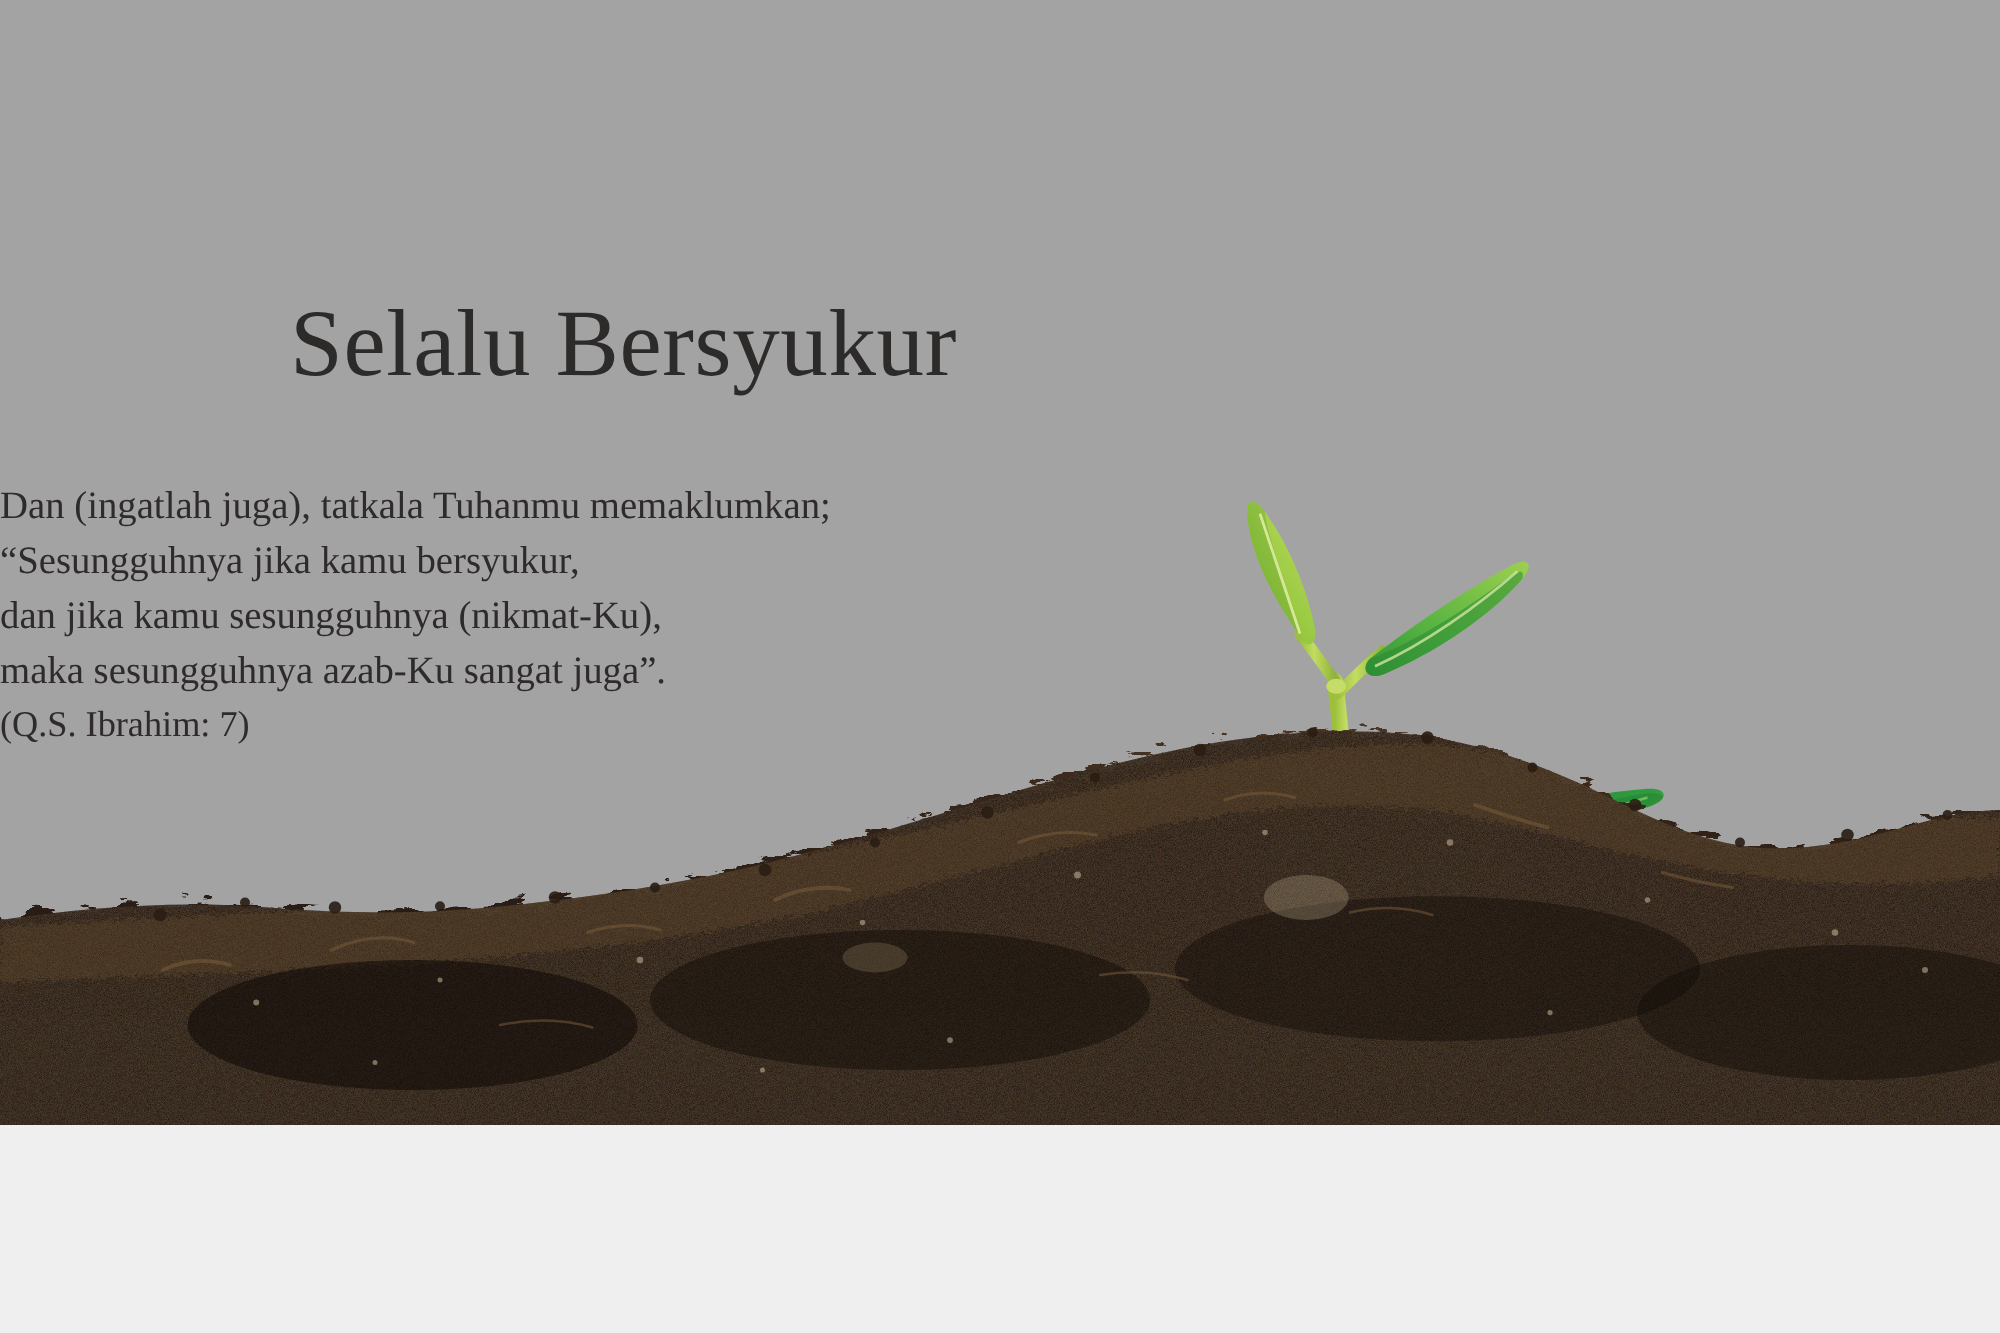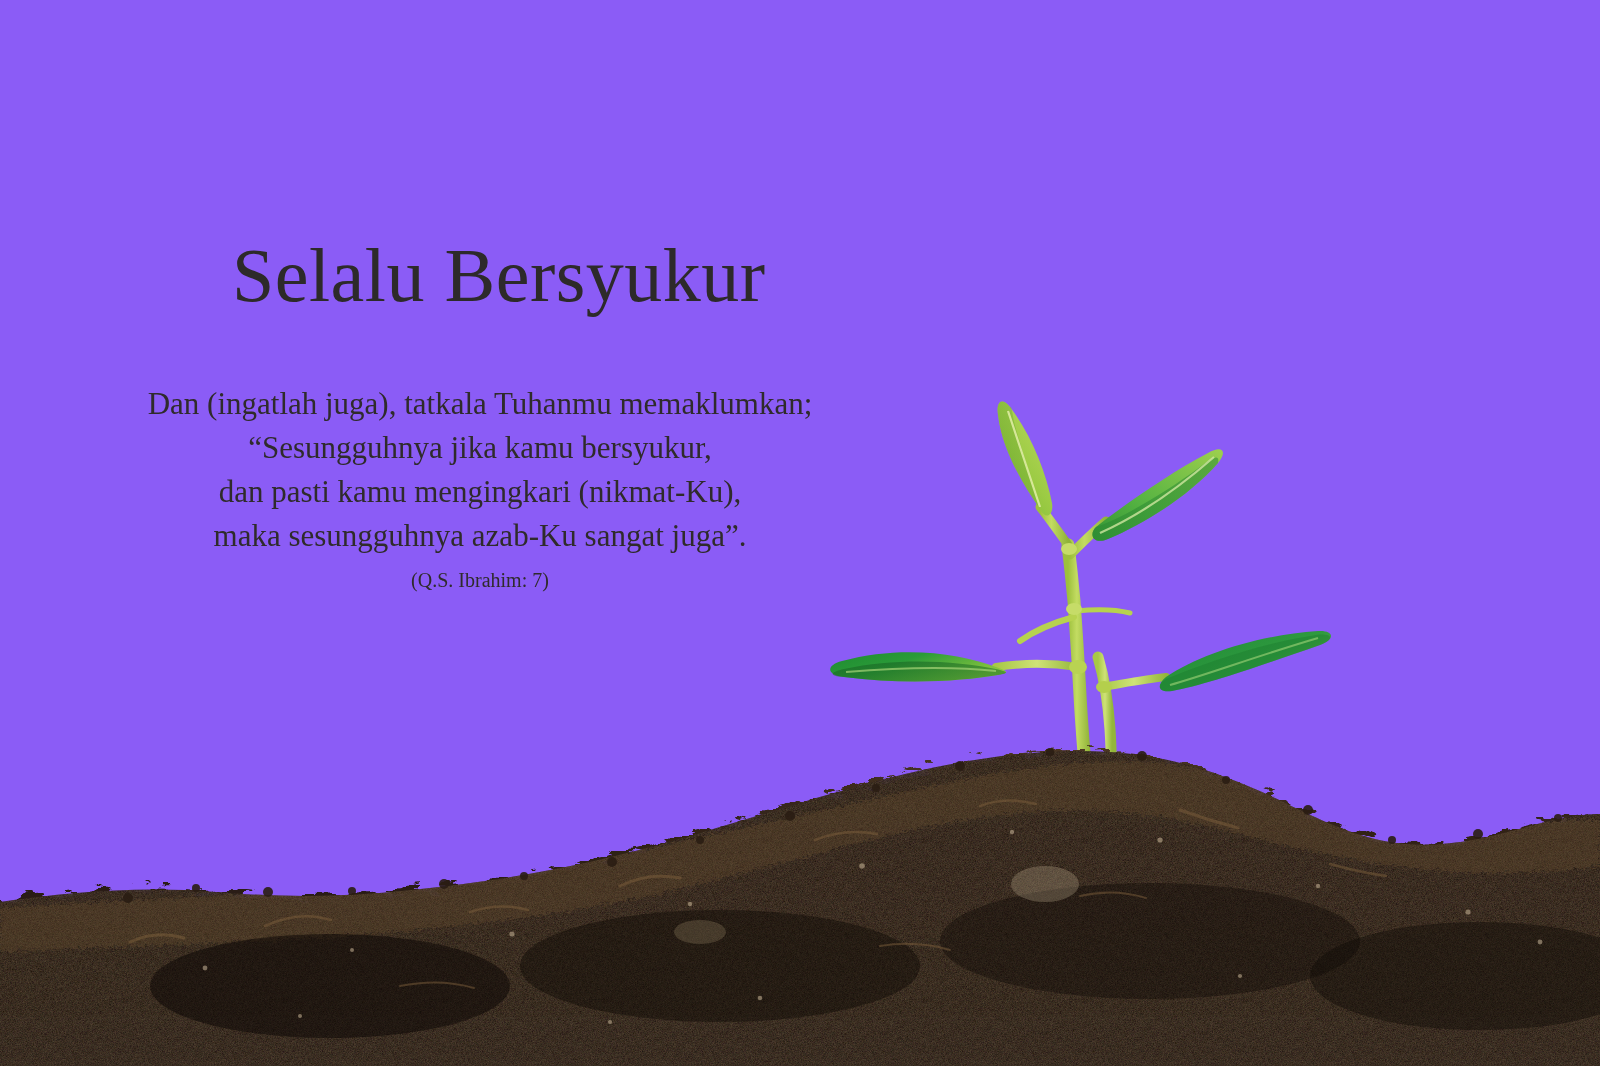--- a/index.html
+++ b/index.html
@@ -6,22 +6,22 @@
   * { margin:0; padding:0; box-sizing:border-box; }
   html, body {
     width:1600px; height:1066px;
     overflow:hidden;
     background:#efefef;
     font-family:"Liberation Serif", serif;
   }
 
   .slide {
     position:relative;
-    width:1600px; height:1066px;
-    background:#8b5cf6;
+    width:1600px; height:900px;
+    background:#a3a3a3;
     overflow:hidden;
     text-decoration:underline;
   }
 
   
   .text-area {
     position:absolute;
     left:0; top:0;
     width:980px; height:700px;
     z-index:40;
@@ -36,28 +36,28 @@
     font-weight:400;
     color:#2d2a2a;
     letter-spacing:0.5px;
     white-space:nowrap;
   }
 
   .verse {
     position:absolute;
     left:0px; top:382px;
     width:960px;
-    text-align:center;
+    text-align:left;
     font-family:"Liberation Serif", serif;
     font-size:31px;
     line-height:44px;
     color:#2f2b2b;
   }
   .verse .vline { display:block; white-space:nowrap; }
-  .verse .vline.ref { font-size:20px; }
+  .verse .vline.ref { font-size:29px; }
 
   
   .plant {
     position:absolute;
     left:790px; top:395px;
     width:570px; height:430px;
     z-index:20;
   }
   .plant svg { display:block; width:100%; height:100%; }
 
@@ -345,20 +345,20 @@
     </svg>
   </div>
 
   <div class="text-area">
 
     <div class="title">Selalu Bersyukur</div>
 
     <div class="verse">
       <span class="vline">Dan (ingatlah juga), tatkala Tuhanmu memaklumkan;</span>
       <span class="vline">“Sesungguhnya jika kamu bersyukur,</span>
-      <span class="vline">dan pasti kamu mengingkari (nikmat-Ku),</span>
+      <span class="vline">dan jika kamu sesungguhnya (nikmat-Ku),</span>
       <span class="vline">maka sesungguhnya azab-Ku sangat juga”.</span>
       <span class="vline ref">(Q.S. Ibrahim: 7)</span>
     </div>
 
   </div>
 
 </div>
 
 </body></html>

